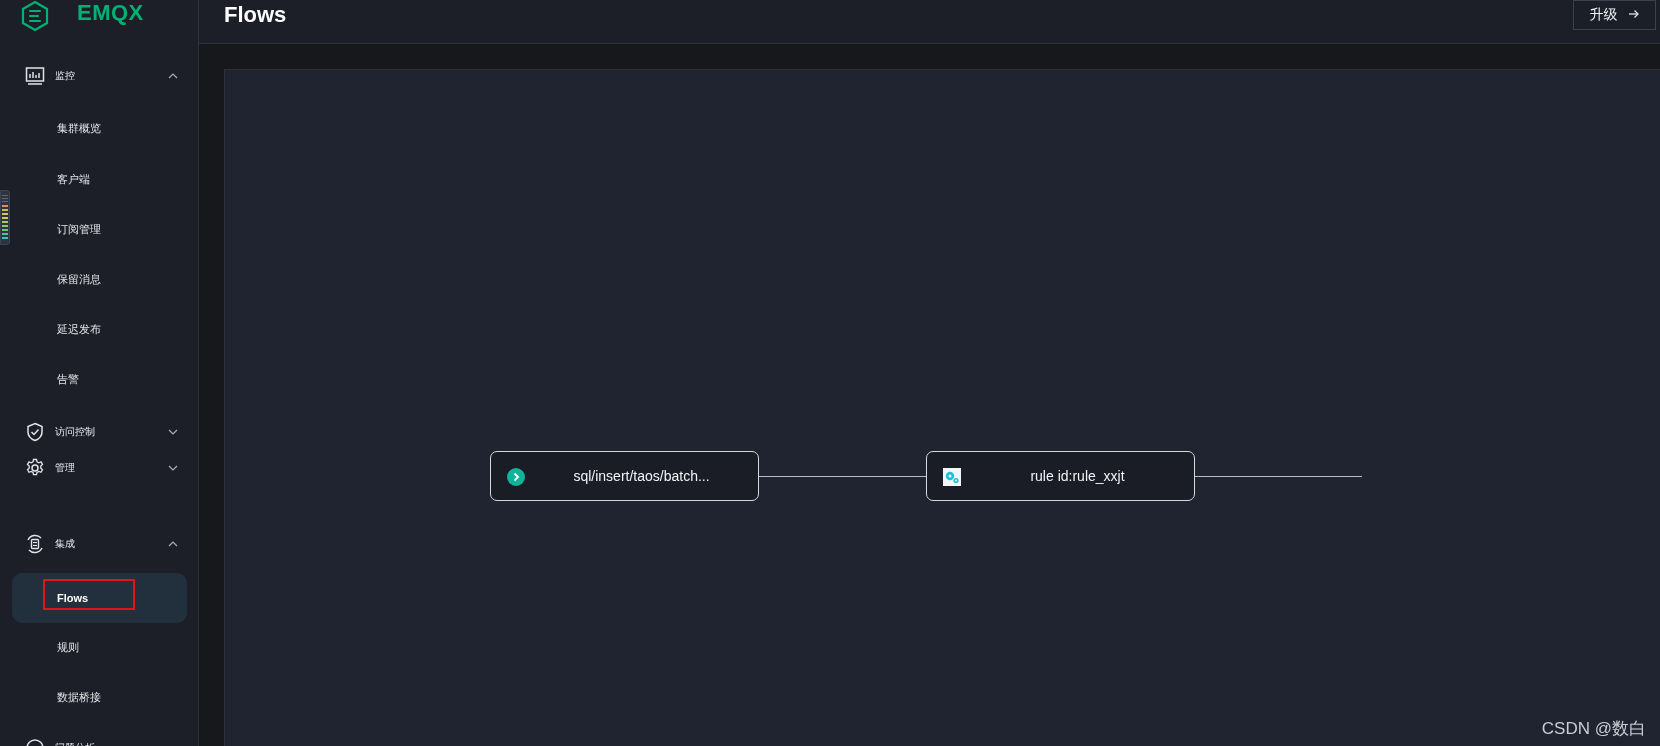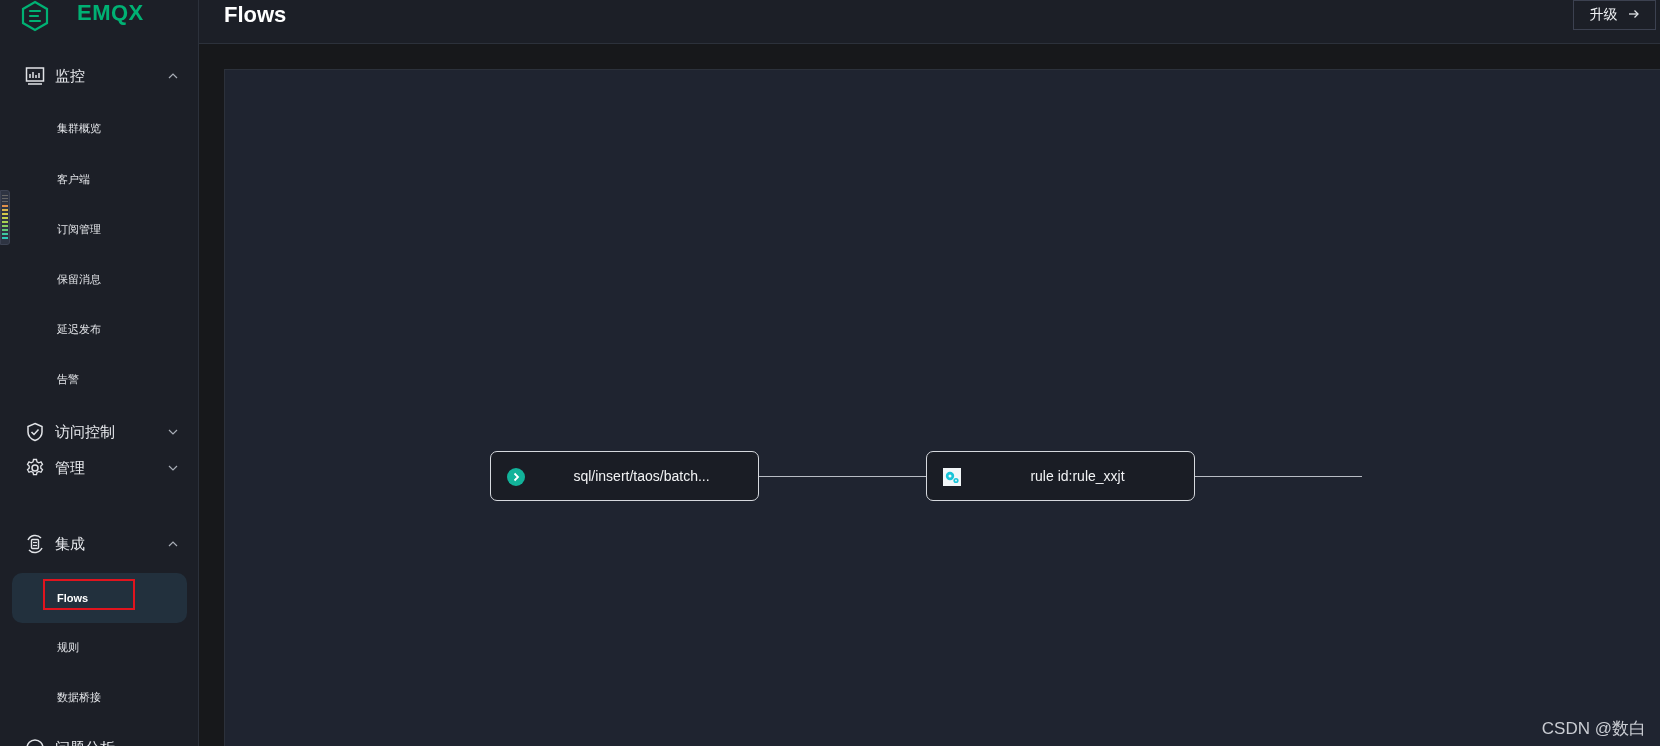--- a/index.html
+++ b/index.html
@@ -2,21 +2,21 @@
 <html><head>
 <meta charset="utf-8">
 <style>
   * { box-sizing: border-box; margin: 0; padding: 0; }
   html, body { width: 1660px; height: 746px; overflow: hidden; background: #17181b; font-family: "Liberation Sans", "DejaVu Sans", sans-serif; color: #e6e8ec; }
   .sidebar { position: absolute; left: 0; top: 0; width: 199px; height: 746px; background: #1c1f27; border-right: 1px solid #2c313b; overflow: hidden; }
   .logo { position: absolute; left: 20px; top: 0; height: 34px; display: flex; align-items: flex-start; gap: 27px; }
   .logo-text { color: #00b173; font-size: 22px; font-weight: 600; letter-spacing: 0.5px; }
   .menu-group { position: absolute; left: 0; width: 199px; height: 40px; display: flex; align-items: center; cursor: pointer; }
   .menu-group .gicon { position: absolute; left: 24px; width: 22px; height: 22px; display: flex; align-items: center; justify-content: center; }
-  .menu-group .glabel { position: absolute; left: 55px; font-size: 15px; color: #e8eaee; }
+  .menu-group .glabel { position: absolute; left: 55px; font-size: 10px; color: #e8eaee; }
   .menu-group .chev { position: absolute; left: 166px; width: 14px; height: 14px; }
   .menu-sub { position: absolute; left: 12px; width: 175px; height: 50px; display: flex; align-items: center; cursor: pointer; border-radius: 10px; }
   .menu-sub .slabel { position: absolute; left: 45px; font-size: 11px; color: #e2e4e8; }
   .menu-sub.active { background: #22303d; }
   .menu-sub.active .slabel { font-weight: 600; color: #fff; }
   .highlight-box { position: absolute; left: 31px; top: 6px; width: 92px; height: 31px; border: 2px solid #e0141e; pointer-events: none; }
   .side-widget { position: absolute; left: 0; top: 190px; width: 10px; height: 55px; background: #2e3442; border-radius: 0 3px 3px 0; border: 1px solid #3c4252; }
   .header { position: absolute; left: 199px; top: 0; width: 1461px; height: 44px; background: #1c1f27; border-bottom: 1px solid #2c313b; }
   .page-title { position: absolute; left: 25px; top: 2px; font-size: 22px; font-weight: 700; color: #fff; }
   .upgrade-btn { position: absolute; right: 4px; top: 0; width: 83px; height: 30px; border: 1px solid #3c4150; border-radius: 0; background: transparent; color: #f0f2f5; font-size: 14px; display: flex; align-items: center; justify-content: center; gap: 10px; cursor: pointer; font-family: "Liberation Sans", sans-serif; }

